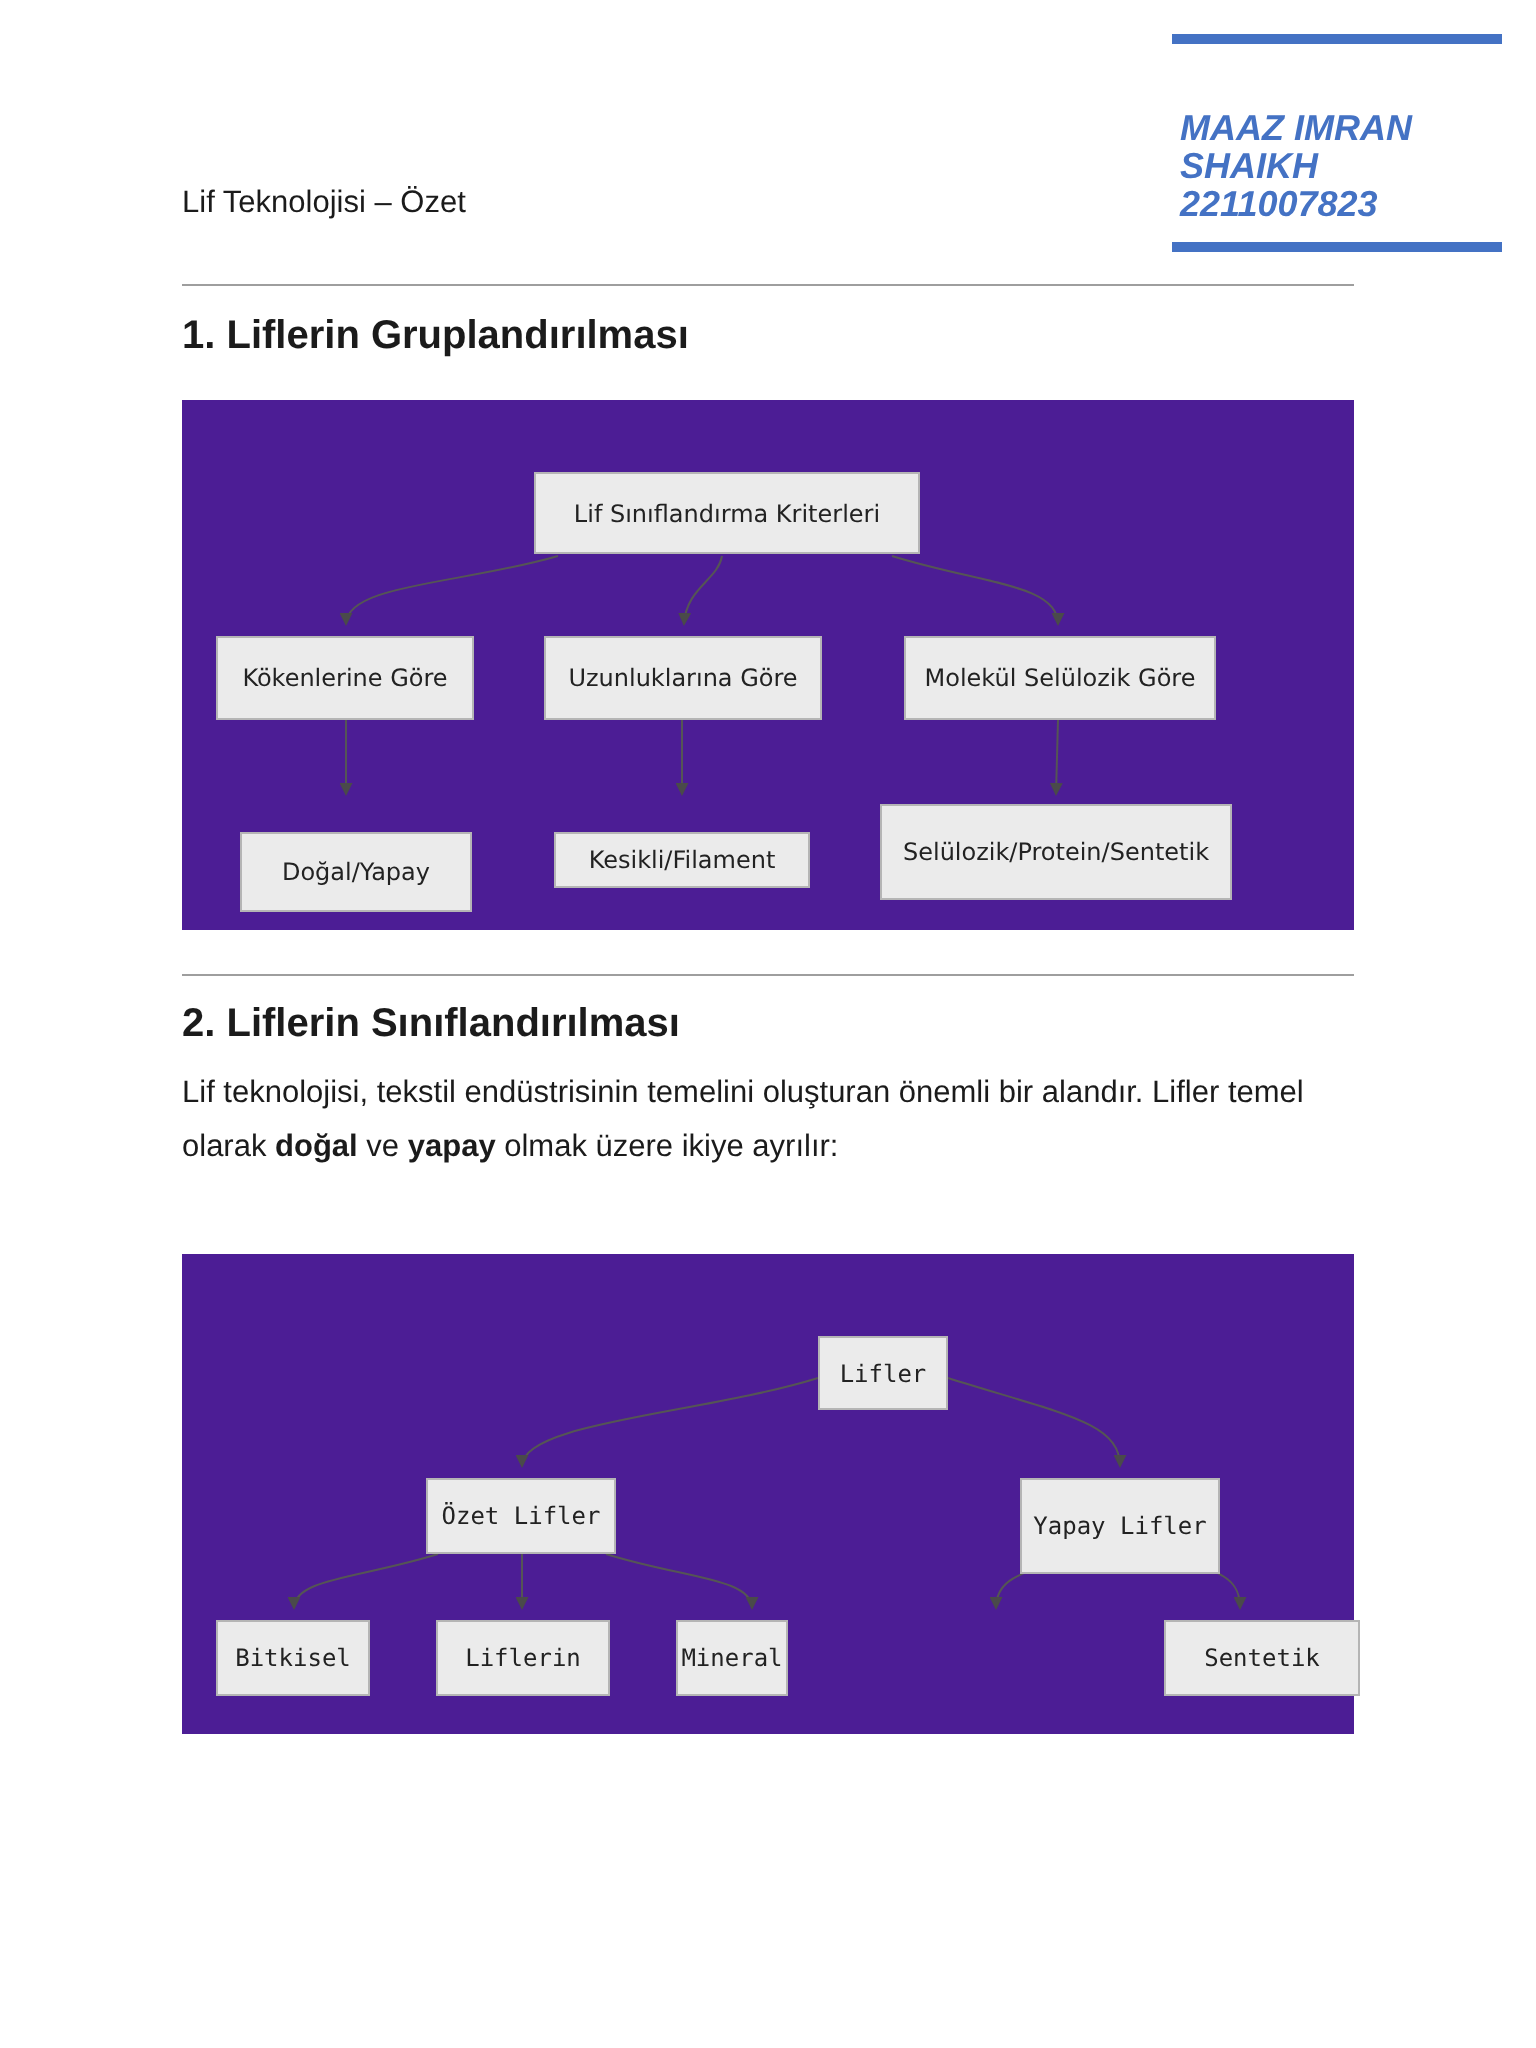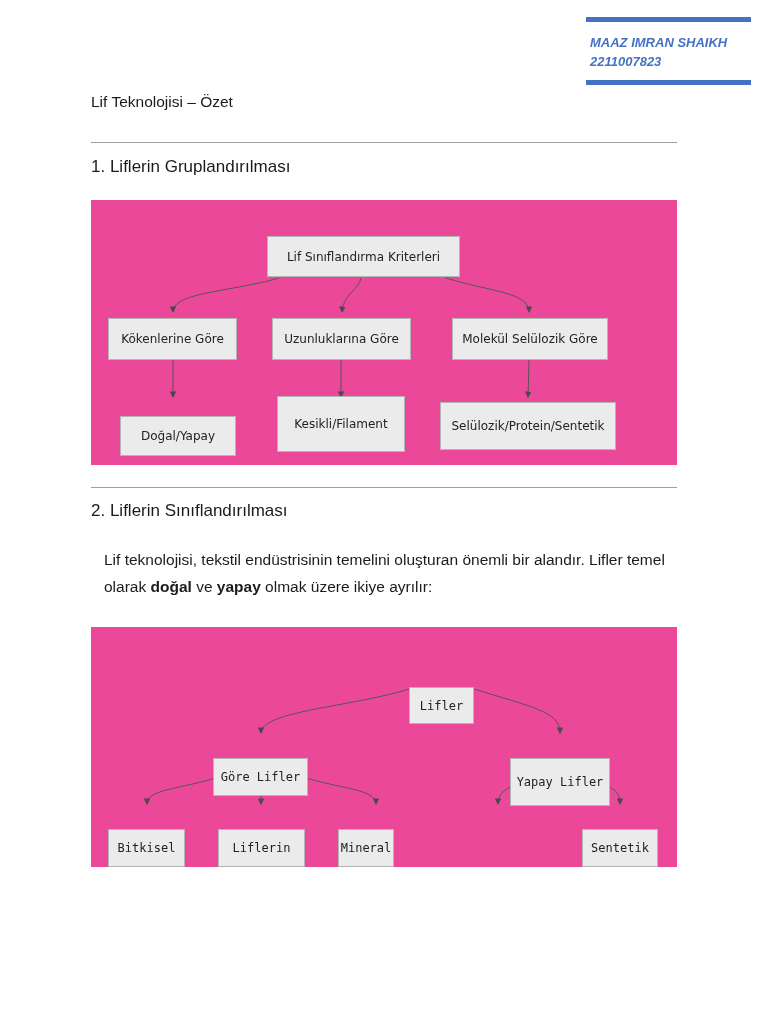--- a/index.html
+++ b/index.html
@@ -5,41 +5,41 @@
   html,body{margin:0;padding:0;}
   body{
     width:768px;height:1024px;background:#ffffff;position:relative;
     font-family:"Liberation Sans",sans-serif;color:#1b1b1b;overflow:hidden;
   }
   .abs{position:absolute;}
 
   
   .author-box{left:586px;top:17px;width:165px;}
   .accent-bar{height:5px;background:#4472C4;}
-  .author-text{padding:11px 2px 9px 4px;color:#4472C4;font-style:italic;font-weight:bold;font-size:13px;line-height:19px;}
+  .author-text{padding:11px 2px 9px 4px;color:#4472C4;font-style:italic;font-weight:bold;font-size:18px;line-height:19px;margin-top:22px;}
 
   
   .doc-title{left:91px;top:93px;font-size:15.5px;font-weight:normal;}
   .hrule{left:91px;width:586px;height:0;border-top:1px solid #9e9e9e;}
-  .section-heading{left:91px;font-size:17px;font-weight:normal;}
+  .section-heading{left:91px;font-size:20px;font-weight:bold;}
 
   .body-par{left:91px;top:533px;width:596px;font-size:15.5px;line-height:27px;}
 
   
-  .panel{left:91px;width:586px;background:#ec4899;}
+  .panel{left:91px;width:586px;background:#4c1d95;}
   #panel1{top:200px;height:265px;}
   #panel2{top:627px;height:240px;}
   .panel svg{position:absolute;left:0;top:0;}
   .node{
     position:absolute;display:flex;align-items:center;justify-content:center;
     background:#ebebeb;border:1px solid #b5b5b5;box-sizing:border-box;
     font-size:12px;color:#222;white-space:nowrap;
   }
   .d1{font-family:"DejaVu Sans",sans-serif;}
-  .d2{font-family:"DejaVu Sans Mono",monospace;font-size:12px;margin-top:19px;}
+  .d2{font-family:"DejaVu Sans Mono",monospace;font-size:12px;}
 </style>
 </head>
 <body>
 
 <div class="abs author-box">
   <div class="accent-bar"></div>
   <div class="author-text">
     <div>MAAZ IMRAN SHAIKH</div>
     <div>2211007823</div>
   </div>
@@ -66,47 +66,47 @@
       <path d="M 82 160 L 82 197" marker-end="url(#arr1)"></path>
       <path d="M 250 160 L 250 197" marker-end="url(#arr1)"></path>
       <path d="M 438 160 L 437 197" marker-end="url(#arr1)"></path>
     </g>
   </svg>
   <div class="node d1" style="left:176px;top:36px;width:193px;height:41px">Lif Sınıflandırma Kriterleri</div>
   <div class="node d1" style="left:17px;top:118px;width:129px;height:42px">Kökenlerine Göre</div>
   <div class="node d1" style="left:181px;top:118px;width:139px;height:42px">Uzunluklarına Göre</div>
   <div class="node d1" style="left:361px;top:118px;width:156px;height:42px">Molekül Selülozik Göre</div>
   <div class="node d1" style="left:29px;top:216px;width:116px;height:40px">Doğal/Yapay</div>
-  <div class="node d1" style="left:186px;top:196px;width:128px;height:56px">Kesikli/Filament</div>
+  <div class="node d1" style="left:186px;top:216px;width:128px;height:28px">Kesikli/Filament</div>
   <div class="node d1" style="left:349px;top:202px;width:176px;height:48px">Selülozik/Protein/Sentetik</div>
 </div>
 
 <div class="abs hrule" style="top:487px"></div>
 
 <div class="abs section-heading" style="top:501px">2. Liflerin Sınıflandırılması</div>
 
-<p class="abs body-par" style="margin:13px"><span>Lif teknolojisi, tekstil endüstrisinin temelini oluşturan önemli bir alandır. Lifler temel olarak </span><b>doğal</b><span> ve </span><b>yapay</b><span> olmak üzere ikiye ayrılır:</span></p>
+<p class="abs body-par" style="margin:0"><span>Lif teknolojisi, tekstil endüstrisinin temelini oluşturan önemli bir alandır. Lifler temel olarak </span><b>doğal</b><span> ve </span><b>yapay</b><span> olmak üzere ikiye ayrılır:</span></p>
 
 <div class="abs panel" id="panel2">
   <svg width="586" height="240">
     <defs>
       <marker id="arr2" viewBox="0 0 10 10" refX="8.5" refY="5" markerWidth="6.5" markerHeight="6.5" orient="auto">
         <path d="M0,0 L10,5 L0,10 z" fill="#4a4a4a"></path>
       </marker>
     </defs>
     <g fill="none" stroke="#555555" stroke-width="1">
       <path d="M 318 62 C 260 80, 170 84, 170 106" marker-end="url(#arr2)"></path>
       <path d="M 383 62 C 440 80, 469 84, 469 106" marker-end="url(#arr2)"></path>
       <path d="M 128 150 C 90 162, 56 162, 56 177" marker-end="url(#arr2)"></path>
       <path d="M 170 150 L 170 177" marker-end="url(#arr2)"></path>
       <path d="M 212 150 C 250 162, 285 162, 285 177" marker-end="url(#arr2)"></path>
       <path d="M 445 150 C 420 160, 407 162, 407 177" marker-end="url(#arr2)"></path>
       <path d="M 495 150 C 520 160, 529 162, 529 177" marker-end="url(#arr2)"></path>
     </g>
   </svg>
   <div class="node d2" style="left:318px;top:41px;width:65px;height:37px">Lifler</div>
-  <div class="node d2" style="left:122px;top:112px;width:95px;height:38px">Göre Lifler</div>
+  <div class="node d2" style="left:122px;top:112px;width:95px;height:38px">Özet Lifler</div>
   <div class="node d2" style="left:419px;top:112px;width:100px;height:48px">Yapay Lifler</div>
   <div class="node d2" style="left:17px;top:183px;width:77px;height:38px">Bitkisel</div>
   <div class="node d2" style="left:127px;top:183px;width:87px;height:38px">Liflerin</div>
   <div class="node d2" style="left:247px;top:183px;width:56px;height:38px">Mineral</div>
-  <div class="node d2" style="left:491px;top:183px;width:76px;height:38px">Sentetik</div>
+  <div class="node d2" style="left:491px;top:183px;width:98px;height:38px">Sentetik</div>
 </div>
 
 </body></html>

